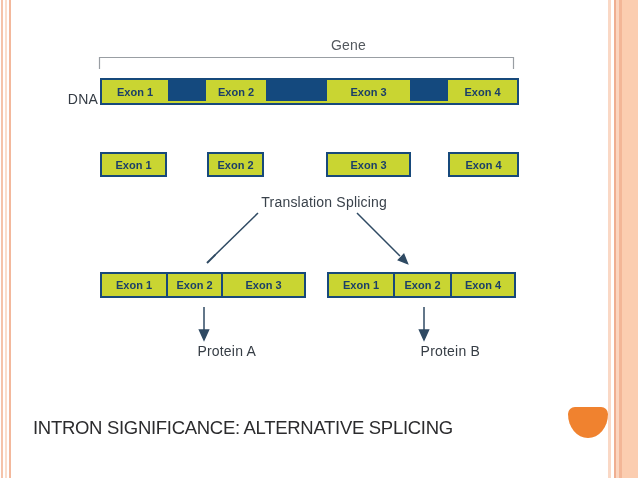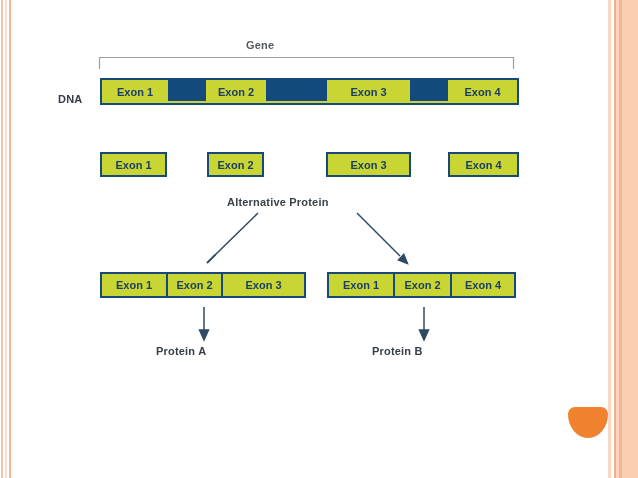--- a/index.html
+++ b/index.html
@@ -4,22 +4,22 @@
 <style>
   html,body{margin:0;padding:0;background:#fff;}
   .slide{
     position:relative;width:638px;height:478px;background:#ffffff;overflow:hidden;
     font-family:"Liberation Sans","DejaVu Sans",sans-serif;
   }
   
   .stripe{position:absolute;top:0;bottom:0;}
   
   .dlabel{
-    position:absolute;font-size:11px;font-weight:bold;color:#3A424B;
-    text-align:left;line-height:13px;letter-spacing:.2px;white-space:nowrap;
+    position:absolute;font-size:14px;font-weight:normal;color:#3A424B;
+    text-align:right;line-height:13px;letter-spacing:.2px;white-space:nowrap;
   }
   
   .dna-bar{
     position:absolute;left:100px;top:78px;width:419px;height:27px;
     background:#C9D532;border:2px solid #17497B;box-sizing:border-box;
   }
   .intron{position:absolute;top:0;height:21px;background:#14497E;}
   .bar-exon{
     position:absolute;top:0;height:23px;background:#C9D532;
     display:flex;align-items:center;justify-content:center;
@@ -95,32 +95,33 @@
     <div class="bar-exon" style="left:104px;width:60px;">Exon 2</div>
     <div class="bar-exon" style="left:225px;width:83px;">Exon 3</div>
     <div class="bar-exon" style="left:346px;width:69px;">Exon 4</div>
   </div>
 
   <div class="exon-box" style="left:100px;width:67px;">Exon 1</div>
   <div class="exon-box" style="left:207px;width:57px;">Exon 2</div>
   <div class="exon-box" style="left:326px;width:85px;">Exon 3</div>
   <div class="exon-box" style="left:448px;width:71px;">Exon 4</div>
 
-  <div class="dlabel" style="left:227px;top:196px;width:160px;">Alternative Protein</div>
+  <div class="dlabel" style="left:227px;top:196px;width:160px;">Translation Splicing</div>
 
   <div class="mrna-row" style="left:100px;width:206px;">
     <div class="mrna-cell" style="width:64px;">Exon 1</div>
     <div class="mrna-cell" style="width:55px;">Exon 2</div>
     <div class="mrna-cell" style="flex:1;">Exon 3</div>
   </div>
 
   <div class="mrna-row" style="left:327px;width:189px;">
     <div class="mrna-cell" style="width:64px;">Exon 1</div>
     <div class="mrna-cell" style="width:57px;">Exon 2</div>
     <div class="mrna-cell" style="flex:1;">Exon 4</div>
   </div>
 
 
   <div class="dlabel" style="left:156px;top:345px;width:100px;color:#363D45;">Protein A</div>
-  <div class="dlabel" style="left:372px;top:345px;width:100px;color:#363D45;">Protein B</div>
+  <div class="dlabel" style="left:380px;top:345px;width:100px;color:#363D45;">Protein B</div>
 
+  <div class="title">INTRON SIGNIFICANCE: ALTERNATIVE SPLICING</div>
 
 </div>
 
 </body></html>

